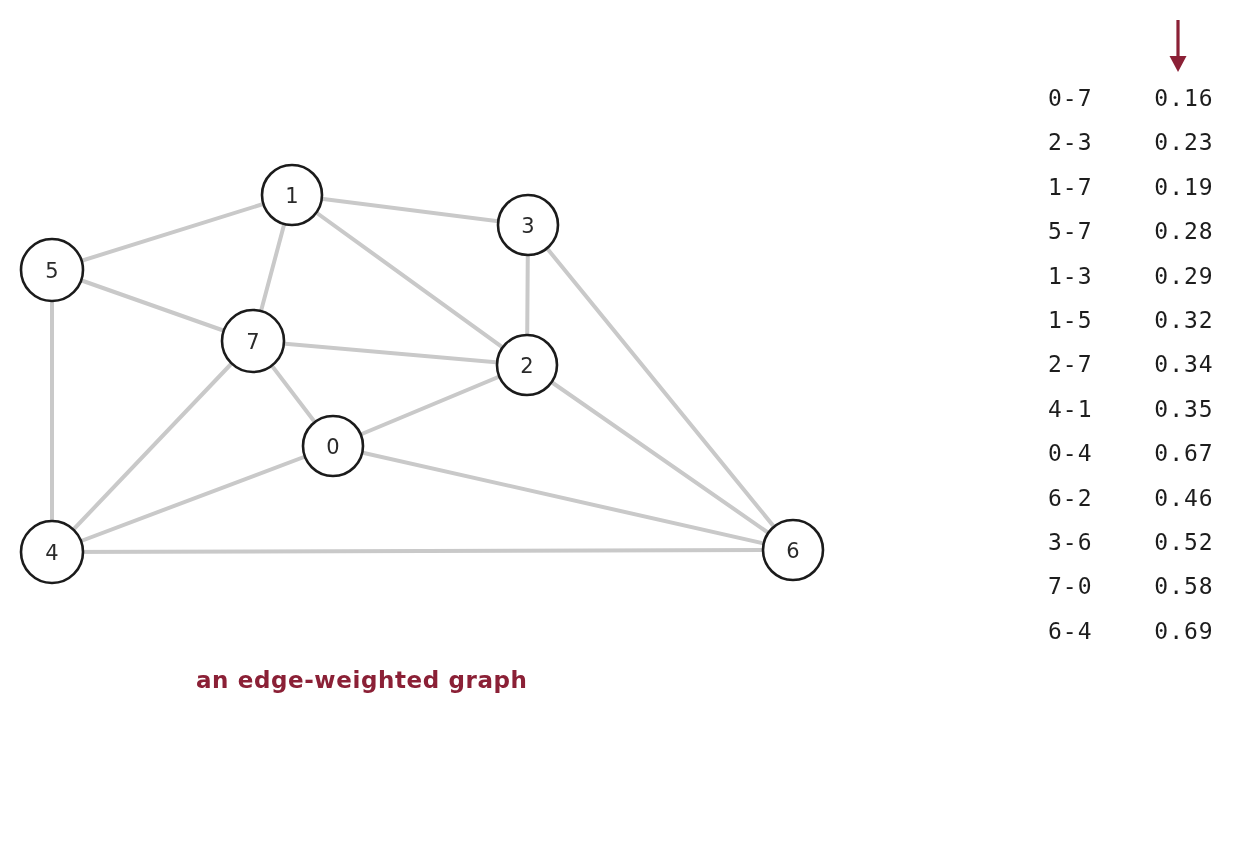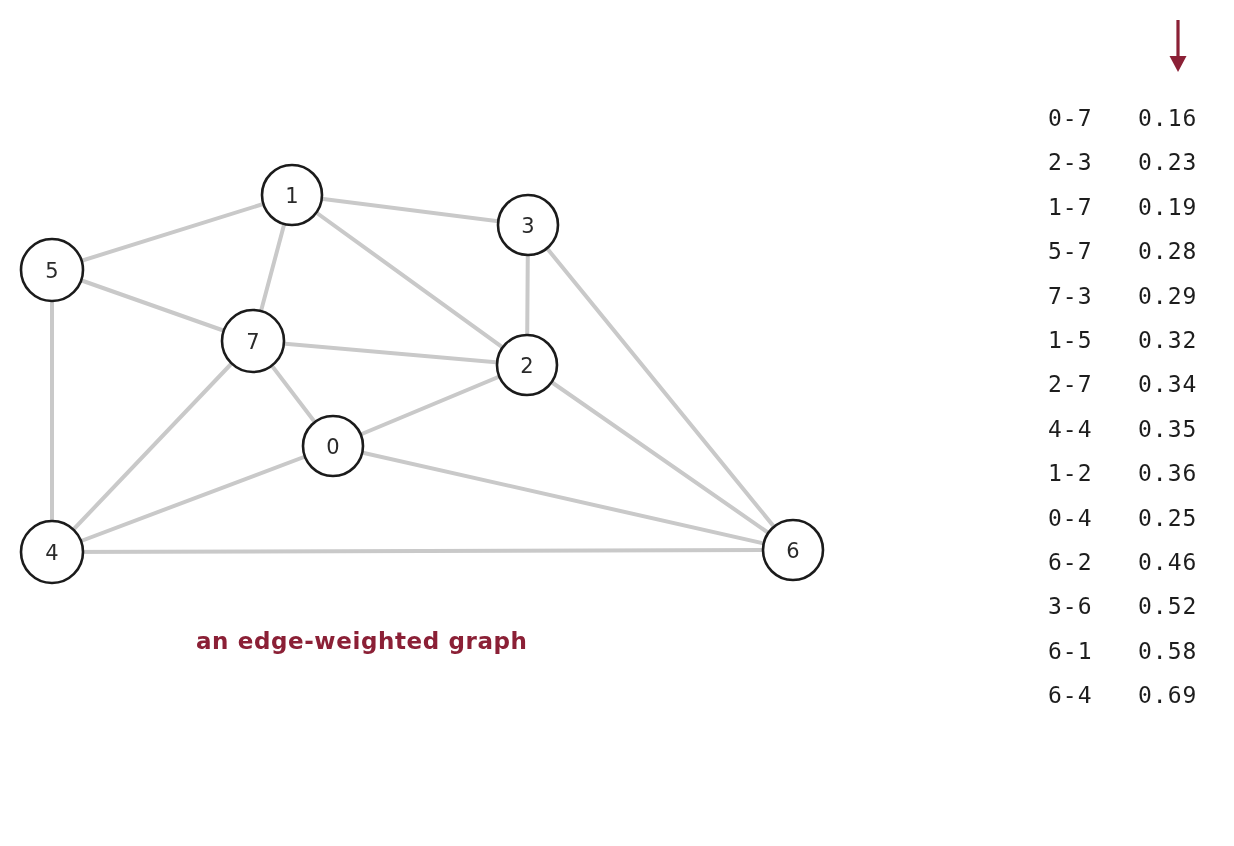--- a/index.html
+++ b/index.html
@@ -50,21 +50,21 @@
     font-size: 21px;
     fill: #2a2a2a;
     text-anchor: middle;
     dominant-baseline: central;
   }
 
   
   #caption {
     position: absolute;
     left: 196px;
-    top: 628px;
+    top: 667px;
     font-family: "DejaVu Sans", sans-serif;
     font-size: 23px;
     font-weight: 700;
     letter-spacing: 0.6px;
     color: #8b2036;
     white-space: nowrap;
   }
 
   
   #edge-list {
@@ -95,21 +95,21 @@
     position: absolute;
     left: 128px;
     top: 18px;
     width: 40px;
     height: 58px;
   }
 
   #rows {
     position: absolute;
     left: 0;
-    top: 96px;
+    top: 76px;
     width: 204px;
   }
 
   .edge-row {
     position: relative;
     height: 44.4px;
     line-height: 44.4px;
     white-space: nowrap;
   }
 
@@ -121,21 +121,21 @@
     font-family: "DejaVu Sans Mono", monospace;
     font-size: 23px;
     color: #1d1d1d;
     letter-spacing: 1px;
   }
 
   .edge-weight {
     position: absolute;
     left: 108px;
     width: 92px;
-    text-align: left;
+    text-align: center;
     font-family: "DejaVu Sans Mono", monospace;
     font-size: 23px;
     color: #1d1d1d;
     letter-spacing: 1px;
   }
 </style>
 </head>
 <body>
 
 <div id="figure">
@@ -217,53 +217,49 @@
         </div>
         <div class="edge-row">
           <span class="edge-pair">1-7</span>
           <span class="edge-weight">0.19</span>
         </div>
         <div class="edge-row">
           <span class="edge-pair">5-7</span>
           <span class="edge-weight">0.28</span>
         </div>
         <div class="edge-row">
-          <span class="edge-pair">7-3</span>
+          <span class="edge-pair">1-3</span>
           <span class="edge-weight">0.29</span>
         </div>
         <div class="edge-row">
           <span class="edge-pair">1-5</span>
           <span class="edge-weight">0.32</span>
         </div>
         <div class="edge-row">
           <span class="edge-pair">2-7</span>
           <span class="edge-weight">0.34</span>
         </div>
         <div class="edge-row">
-          <span class="edge-pair">4-4</span>
+          <span class="edge-pair">4-1</span>
           <span class="edge-weight">0.35</span>
         </div>
         <div class="edge-row">
-          <span class="edge-pair">1-2</span>
-          <span class="edge-weight">0.36</span>
-        </div>
-        <div class="edge-row">
           <span class="edge-pair">0-4</span>
-          <span class="edge-weight">0.25</span>
+          <span class="edge-weight">0.67</span>
         </div>
         <div class="edge-row">
           <span class="edge-pair">6-2</span>
           <span class="edge-weight">0.46</span>
         </div>
         <div class="edge-row">
           <span class="edge-pair">3-6</span>
           <span class="edge-weight">0.52</span>
         </div>
         <div class="edge-row">
-          <span class="edge-pair">6-1</span>
+          <span class="edge-pair">7-0</span>
           <span class="edge-weight">0.58</span>
         </div>
         <div class="edge-row">
           <span class="edge-pair">6-4</span>
           <span class="edge-weight">0.69</span>
         </div>
       </div>
   </div>
 
 </div>

